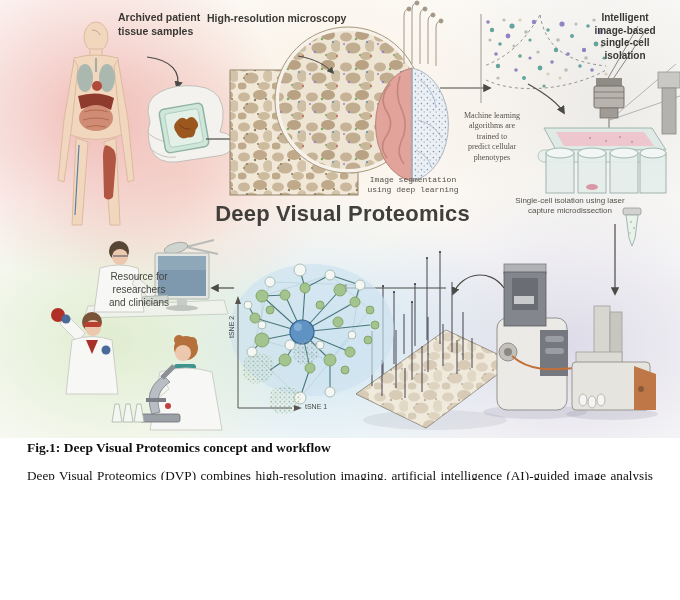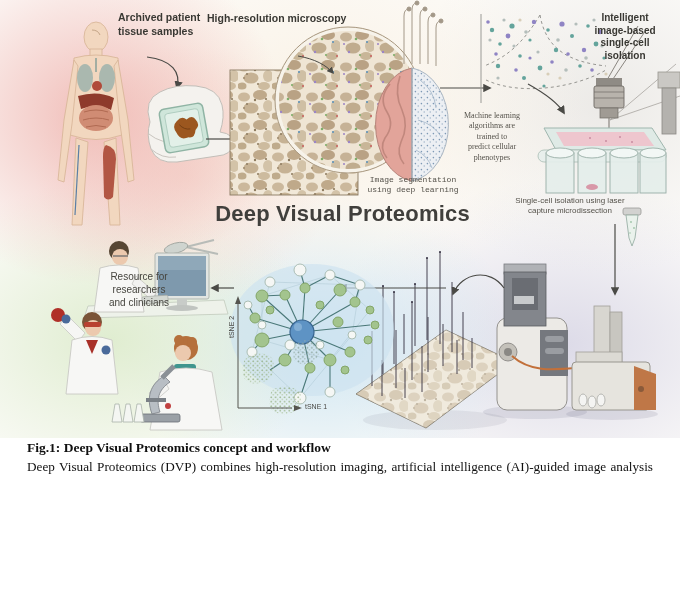--- a/index.html
+++ b/index.html
@@ -15,21 +15,21 @@
       radial-gradient(ellipse 210px 160px at 110px 340px, rgba(222,236,206,.95), rgba(222,236,206,0) 100%),
       radial-gradient(ellipse 200px 155px at 320px 345px, rgba(205,229,241,.95), rgba(205,229,241,0) 100%),
       radial-gradient(ellipse 240px 165px at 565px 345px, rgba(219,217,231,.95), rgba(219,217,231,0) 100%),
       #fdfcfa;}
   svg.art{position:absolute;left:0;top:0;display:block;}
   .lbl{position:absolute;white-space:pre-line;color:#55524b;line-height:1.3;}
   .b{font-weight:bold;color:#393833;}
   .c{text-align:center;}
   .title{position:absolute;font-size:22px;font-weight:600;color:#403f3c;text-align:center;letter-spacing:.2px;}
   .caption{position:absolute;left:27px;width:626px;top:439px;color:#101010;}
-  .cap-head{font-family:"Liberation Serif",serif;font-weight:bold;font-size:13.5px;line-height:1.35;margin-bottom:1px;}
+  .cap-head{font-family:"Liberation Serif",serif;font-weight:bold;font-size:13.5px;line-height:1.35;margin-bottom:10px;}
   .cap-body{font-family:"Liberation Serif",serif;font-size:13.2px;line-height:1.38;text-align:justify;}
 </style>
 </head>
 <body>
 
 <div class="page">
   <div class="figure-area">
 
     <svg class="art" width="680" height="438" viewBox="0 0 680 438">
       <defs>

